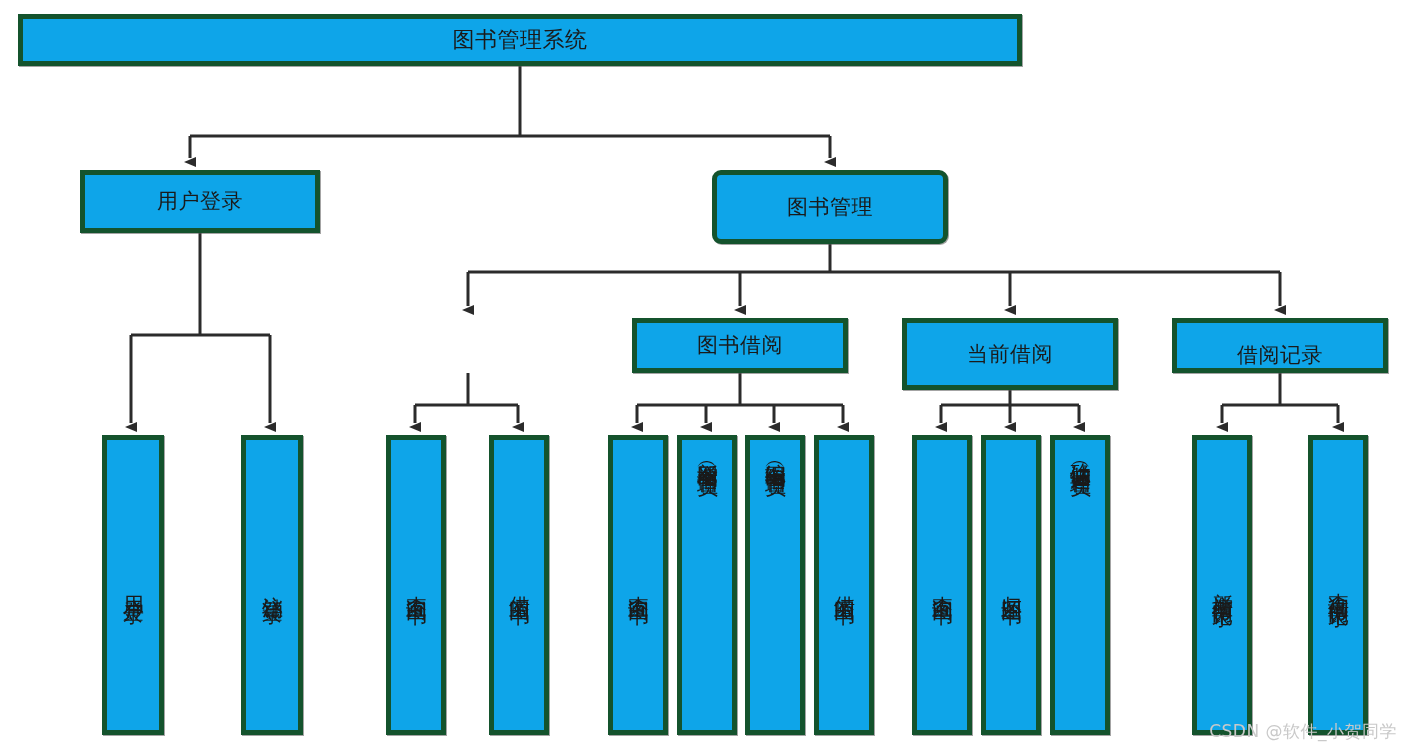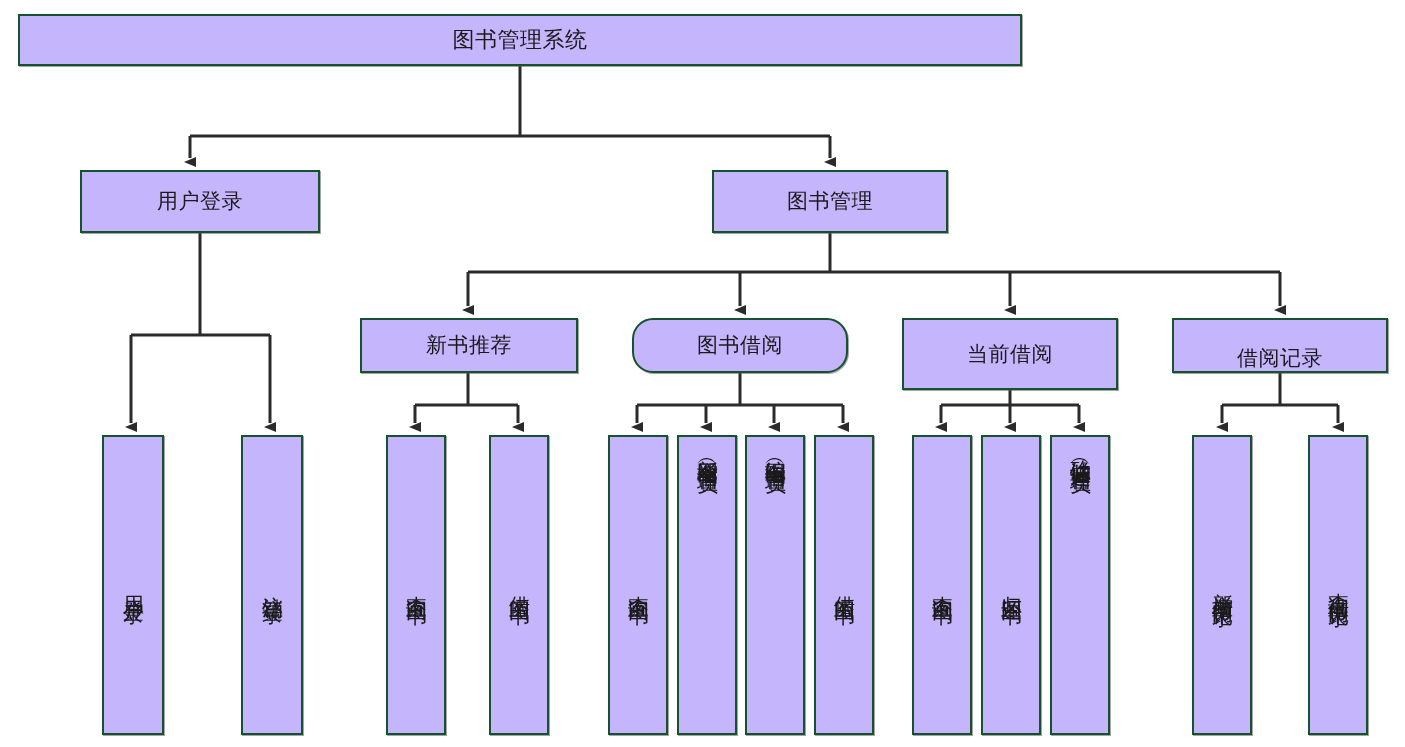--- a/index.html
+++ b/index.html
@@ -22,22 +22,22 @@
     position: absolute;
     left: 0;
     top: 0;
     width: 1405px;
     height: 747px;
     pointer-events: none;
   }
   .node {
     position: absolute;
     box-sizing: border-box;
-    border: 2px solid #14532d;
-    background: #c4b5fd;
+    border: 5px solid #14532d;
+    background: #0ea5e9;
     display: flex;
     align-items: center;
     justify-content: center;
     color: #1a1a1a;
     box-shadow: 1px 1px 0 rgba(90,90,90,0.55);
   }
   .node .label {
     display: block;
     text-align: center;
     line-height: 1.18;
@@ -133,28 +133,25 @@
     </g>
   </svg>
 
   <div class="node horiz root" style="left:18px; top:14px; width:1004px; height:52px;">
     <span class="label">图书管理系统</span>
   </div>
 
   <div class="node horiz" style="left:80px; top:170px; width:240px; height:63px;">
     <span class="label">用户登录</span>
   </div>
-  <div class="node horiz" style="left:712px; top:170px; width:236px; height:63px;">
+  <div class="node horiz" style="left:712px; top:170px; width:236px; height:74px;border-radius:9px;">
     <span class="label">图书管理</span>
   </div>
 
-  <div class="node horiz" style="left:360px; top:318px; width:218px; height:55px;">
-    <span class="label">新书推荐</span>
-  </div>
-  <div class="node horiz" style="left:632px; top:318px; width:216px; height:55px;border-radius:21px;">
+  <div class="node horiz" style="left:632px; top:318px; width:216px; height:55px;">
     <span class="label">图书借阅</span>
   </div>
   <div class="node horiz" style="left:902px; top:318px; width:216px; height:72px;">
     <span class="label">当前借阅</span>
   </div>
   <div class="node horiz" style="left:1172px; top:318px; width:216px; height:55px;align-items:flex-end;">
     <span class="label">借阅记录</span>
   </div>
 
   <div class="node vert" style="left:102px; top:435px; width:62px; height:300px; align-items:center; padding-top:0;">
@@ -194,13 +191,14 @@
     <span class="label">确认归还（管理员）</span>
   </div>
 
   <div class="node vert" style="left:1192px; top:435px; width:60px; height:300px; align-items:center; padding-top:0;">
     <span class="label">新增借阅记录</span>
   </div>
   <div class="node vert" style="left:1308px; top:435px; width:60px; height:300px; align-items:center; padding-top:0;">
     <span class="label">查询借阅记录</span>
   </div>
 
+  <div class="watermark">CSDN @软件_小贺同学</div>
 </div>
 
 </body></html>

